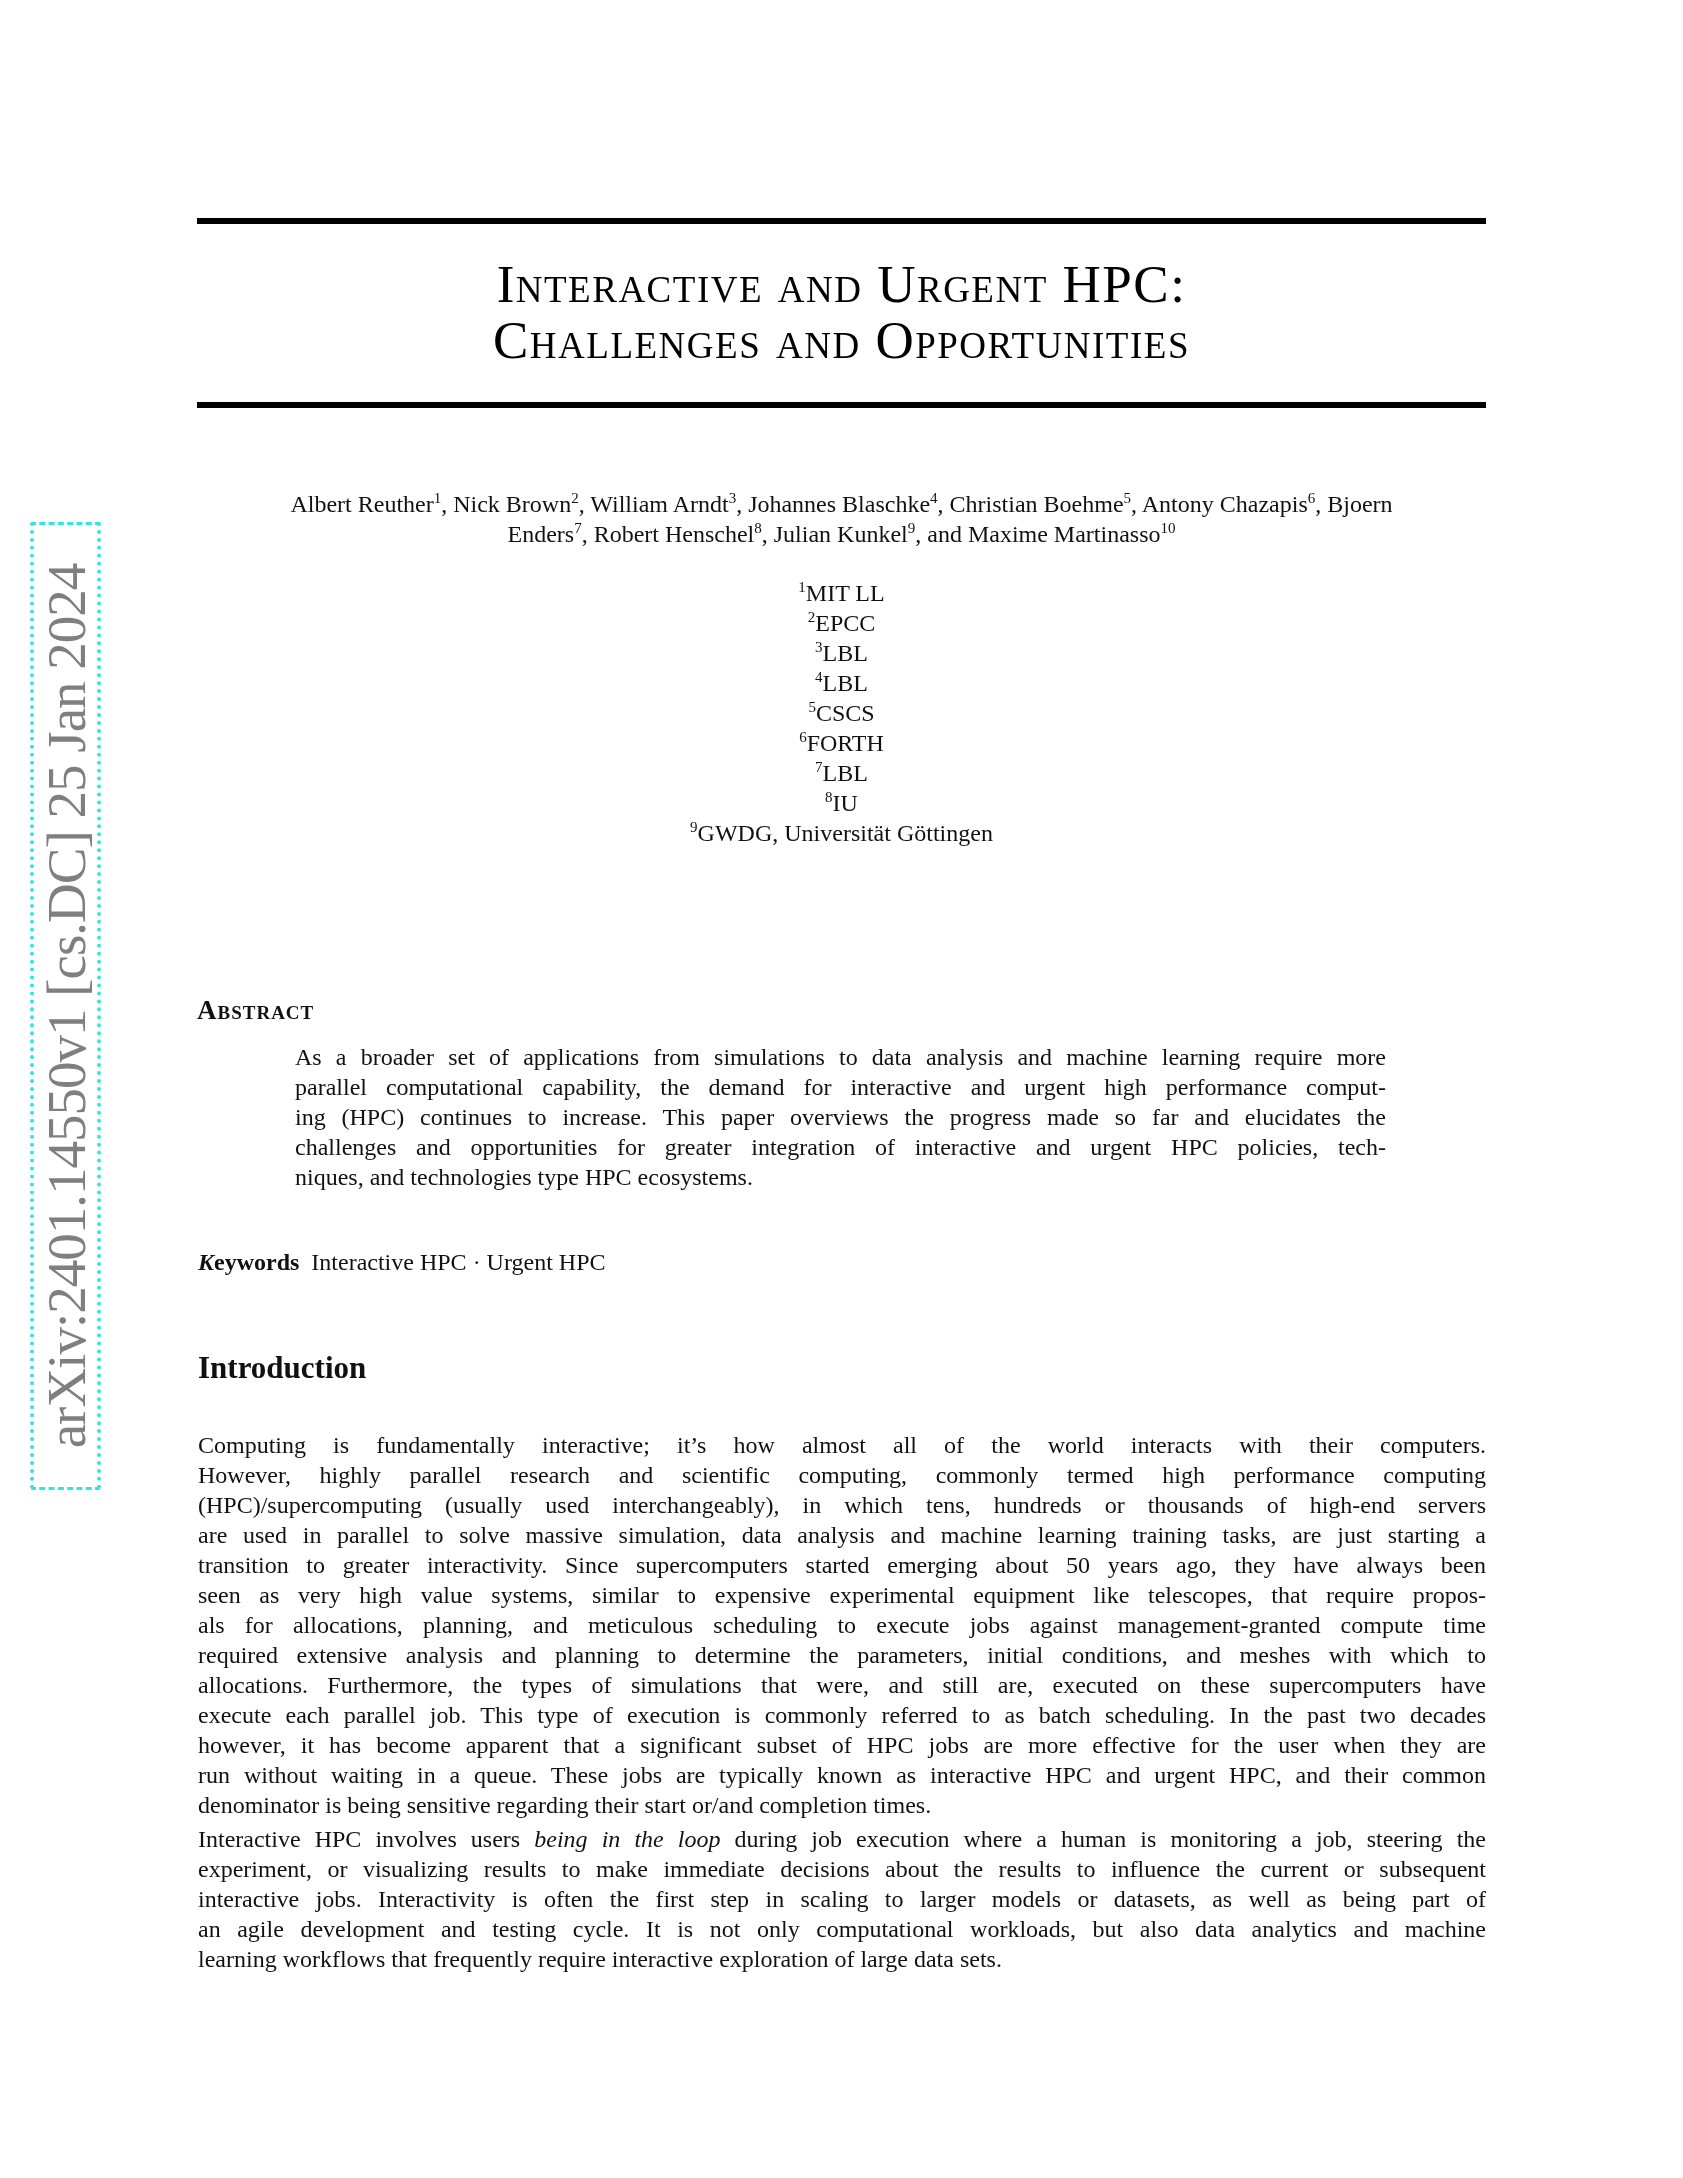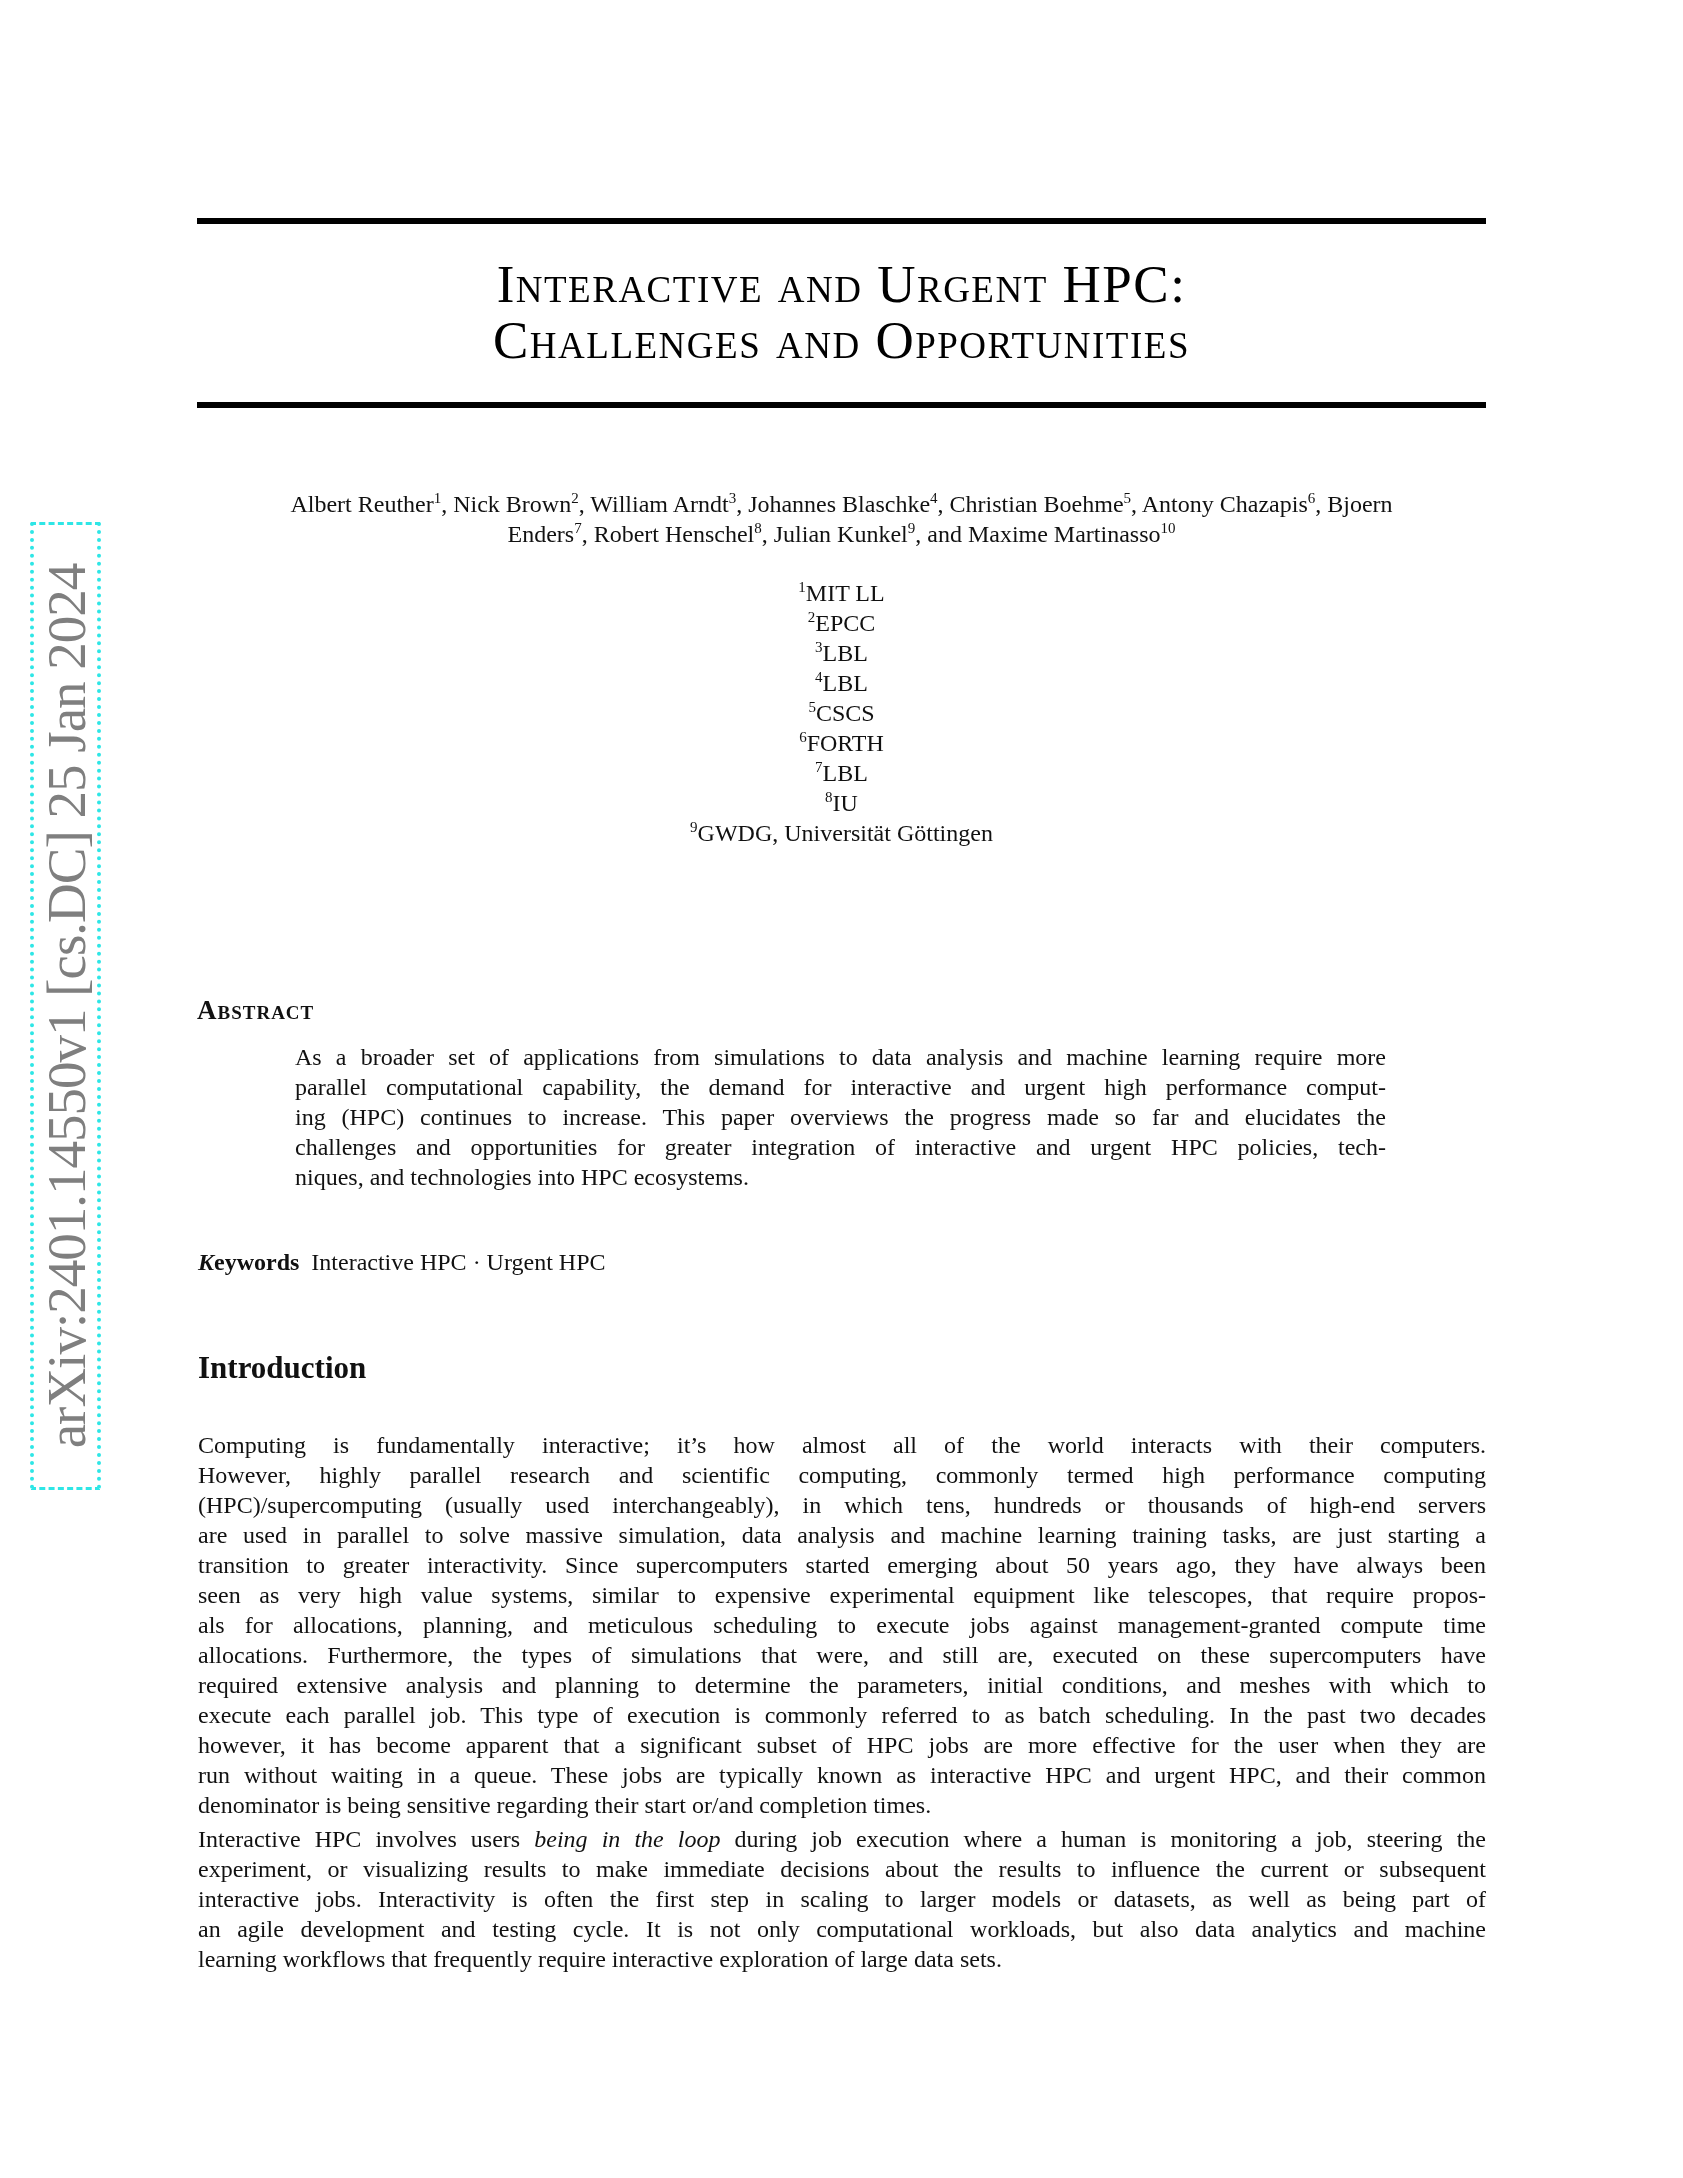--- a/index.html
+++ b/index.html
@@ -117,39 +117,39 @@
   <span class="affil"><sup>8</sup><span>IU</span></span>
   <span class="affil"><sup>9</sup><span>GWDG, Universität Göttingen</span></span>
 </div>
 
 <div class="abstract-heading">Abstract</div>
 <div class="abstract-body">
   <span class="abstract-line">As a broader set of applications from simulations to data analysis and machine learning require more</span>
   <span class="abstract-line">parallel computational capability, the demand for interactive and urgent high performance comput-</span>
   <span class="abstract-line">ing (HPC) continues to increase. This paper overviews the progress made so far and elucidates the</span>
   <span class="abstract-line">challenges and opportunities for greater integration of interactive and urgent HPC policies, tech-</span>
-  <span class="abstract-line last">niques, and technologies into HPC ecosystems.</span>
+  <span class="abstract-line last">niques, and technologies type HPC ecosystems.</span>
 </div>
 
 <div class="keywords">
   <span class="kw-label"><span class="k">K</span><span>eywords</span></span>&nbsp;&nbsp;<span>Interactive HPC · Urgent HPC</span>
 </div>
 
 <div class="section-heading">Introduction</div>
 
 <div class="para" id="para-1">
   <span class="line">Computing is fundamentally interactive; it’s how almost all of the world interacts with their computers.</span>
   <span class="line">However, highly parallel research and scientific computing, commonly termed high performance computing</span>
   <span class="line">(HPC)/supercomputing (usually used interchangeably), in which tens, hundreds or thousands of high-end servers</span>
   <span class="line">are used in parallel to solve massive simulation, data analysis and machine learning training tasks, are just starting a</span>
   <span class="line">transition to greater interactivity. Since supercomputers started emerging about 50 years ago, they have always been</span>
   <span class="line">seen as very high value systems, similar to expensive experimental equipment like telescopes, that require propos-</span>
   <span class="line">als for allocations, planning, and meticulous scheduling to execute jobs against management-granted compute time</span>
+  <span class="line">required extensive analysis and planning to determine the parameters, initial conditions, and meshes with which to</span>
   <span class="line">allocations. Furthermore, the types of simulations that were, and still are, executed on these supercomputers have</span>
-  <span class="line">required extensive analysis and planning to determine the parameters, initial conditions, and meshes with which to</span>
   <span class="line">execute each parallel job. This type of execution is commonly referred to as batch scheduling. In the past two decades</span>
   <span class="line">however, it has become apparent that a significant subset of HPC jobs are more effective for the user when they are</span>
   <span class="line">run without waiting in a queue. These jobs are typically known as interactive HPC and urgent HPC, and their common</span>
   <span class="line last">denominator is being sensitive regarding their start or/and completion times.</span>
 </div>
 
 <div class="para" id="para-2">
   <span class="line"><span>Interactive HPC involves users </span><em>being in the loop</em><span> during job execution where a human is monitoring a job, steering the</span></span>
   <span class="line">experiment, or visualizing results to make immediate decisions about the results to influence the current or subsequent</span>
   <span class="line">interactive jobs. Interactivity is often the first step in scaling to larger models or datasets, as well as being part of</span>

